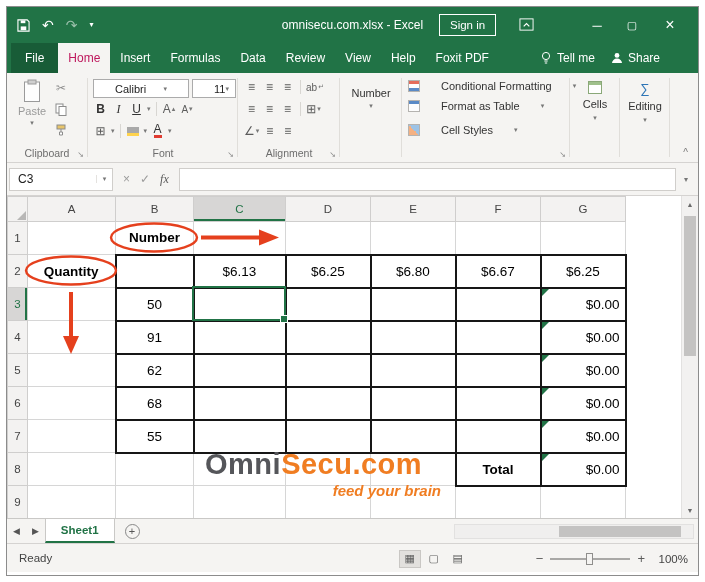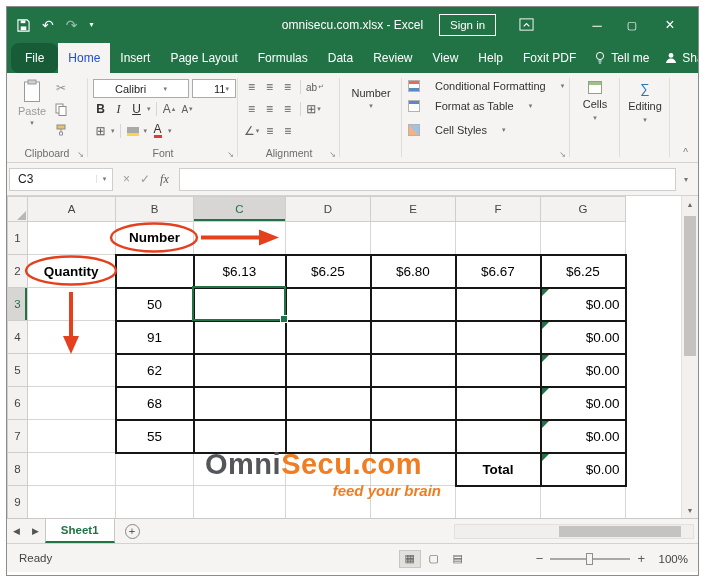--- a/index.html
+++ b/index.html
@@ -14,22 +14,22 @@
   .qcaret{font-size:8px;}
   .tb-title{position:absolute;left:0;right:0;top:0;height:36px;display:flex;align-items:center;justify-content:center;font-size:12px;pointer-events:none;}
   .signin{position:absolute;left:432px;top:7px;height:22px;padding:8px 10px;border:1px solid #fff;font-size:11.5px;display:flex;align-items:center;}
   .ribbonopts{position:absolute;left:512px;top:10px;}
   .wctrl{position:absolute;top:0;height:36px;width:30px;display:flex;align-items:center;justify-content:center;font-size:13px;}
   .w-min{left:575px;} .w-max{left:610px;font-size:11px;} .w-close{left:648px;font-size:16px;}
 
   
   .tabrow{height:30px;background:#217346;display:flex;align-items:stretch;padding-left:4px;color:#fff;}
   .tab{display:flex;align-items:center;padding:0 10px;font-size:12px;cursor:default;white-space:nowrap;}
-  .tab.file{background:#185c37;padding:12px 14px;border-radius:8px;}
-  .tab.active{background:#f5f4f2;color:#1d4ed8;}
+  .tab.file{background:#185c37;padding:12px 14px;}
+  .tab.active{background:#f5f4f2;color:#be185d;}
   .tellme{margin-left:auto;display:flex;align-items:center;gap:5px;font-size:12px;padding:0 8px;white-space:nowrap;}
   .sharebtn{display:flex;align-items:center;gap:5px;font-size:12px;padding:0 8px;margin-right:30px;white-space:nowrap;}
 
   
   .ribbon{height:90px;background:#f5f4f2;position:relative;border-bottom:1px solid #d5d3d1;font-size:11px;color:#444;}
   .grp{position:absolute;top:0;bottom:0;}
   .gsep{position:absolute;top:5px;bottom:5px;width:1px;background:#e0deda;}
   .grp-label{position:absolute;bottom:3px;left:0;right:0;text-align:center;font-size:10.5px;color:#6d6d6d;}
   .launcher{position:absolute;right:3px;bottom:3px;font-size:8px;color:#8a8a8a;cursor:default;}
   .fr{position:absolute;display:flex;align-items:center;gap:3px;}
@@ -39,21 +39,21 @@
   .ib.und{text-decoration:underline;color:#333;}
   .ct{font-size:7px;color:#777;cursor:default;}
   .tiny{font-size:7px;color:#777;margin-left:1px;}
   .vsep{width:1px;height:14px;background:#d8d6d2;margin:0 2px;}
   .combo{background:#fff;border:1px solid #ababab;height:19px;display:flex;align-items:center;justify-content:space-between;padding:0 21px;font-size:11px;color:#222;}
   .paste{position:absolute;left:7px;top:6px;width:36px;height:62px;display:flex;flex-direction:column;align-items:center;justify-content:flex-start;gap:2px;color:#9a9a9a;font-size:11px;}
   .clipcol{position:absolute;left:48px;top:8px;display:flex;flex-direction:column;gap:8px;align-items:center;color:#8c8c8c;}
   .fillic{width:12px;height:9px;background:#a9a9a9;border-bottom:3px solid #ffd34d;}
   .fontcol{font-size:12px;color:#333;border-bottom:3px solid #e03c31;line-height:11px;}
   .numfmt{position:absolute;left:6px;top:14px;width:48px;display:flex;flex-direction:column;align-items:center;gap:3px;font-size:11px;color:#333;}
-  .stylerow{position:absolute;left:5px;display:flex;align-items:center;gap:15px;white-space:nowrap;font-size:11px;color:#333;cursor:default;}
+  .stylerow{position:absolute;left:5px;display:flex;align-items:center;gap:21px;white-space:nowrap;font-size:11px;color:#333;cursor:default;}
   .sic{width:12px;height:12px;border:1px solid #b5b3b0;flex:none;}
   .sic.cf{background:linear-gradient(180deg,#e46c5a 0 34%,#fdfdfd 34% 66%,#5a8ac6 66%);}
   .sic.fat{background:linear-gradient(180deg,#5a8ac6 0 30%,#fdfdfd 30%);}
   .sic.cs{background:linear-gradient(45deg,#f4b183 50%,#9dc3e6 50%);}
   .bigbtn{position:absolute;left:0;right:0;top:8px;display:flex;flex-direction:column;align-items:center;gap:4px;font-size:11px;color:#333;cursor:default;}
   .cellsic{width:14px;height:13px;border:1px solid #8aa878;background:linear-gradient(#fff,#fff),#fff;box-shadow:inset 0 3px 0 #9fc08b;}
   .sumic{font-size:13px;color:#2e75b6;}
   .collapse{position:absolute;right:10px;bottom:4px;font-size:10px;color:#777;cursor:default;}
 
   
@@ -135,21 +135,20 @@
       </svg>
     <div class="wctrl w-min">─</div>
     <div class="wctrl w-max">▢</div>
     <div class="wctrl w-close">×</div>
   </div>
 
   <div class="tabrow">
     <div class="tab file">File</div>
     <div class="tab active">Home</div>
     <div class="tab">Insert</div>
-    <div class="tab">Page Layout</div>
     <div class="tab">Formulas</div>
     <div class="tab">Data</div>
     <div class="tab">Review</div>
     <div class="tab">View</div>
     <div class="tab">Help</div>
     <div class="tab">Foxit PDF</div>
     <div class="tellme">
       <svg width="12" height="14" viewBox="0 0 12 14">
           <circle cx="6" cy="5" r="3.6" fill="none" stroke="#fff"></circle>
           <path d="M4.3 10 h3.4 M4.8 12 h2.4" stroke="#fff" fill="none"></path>

